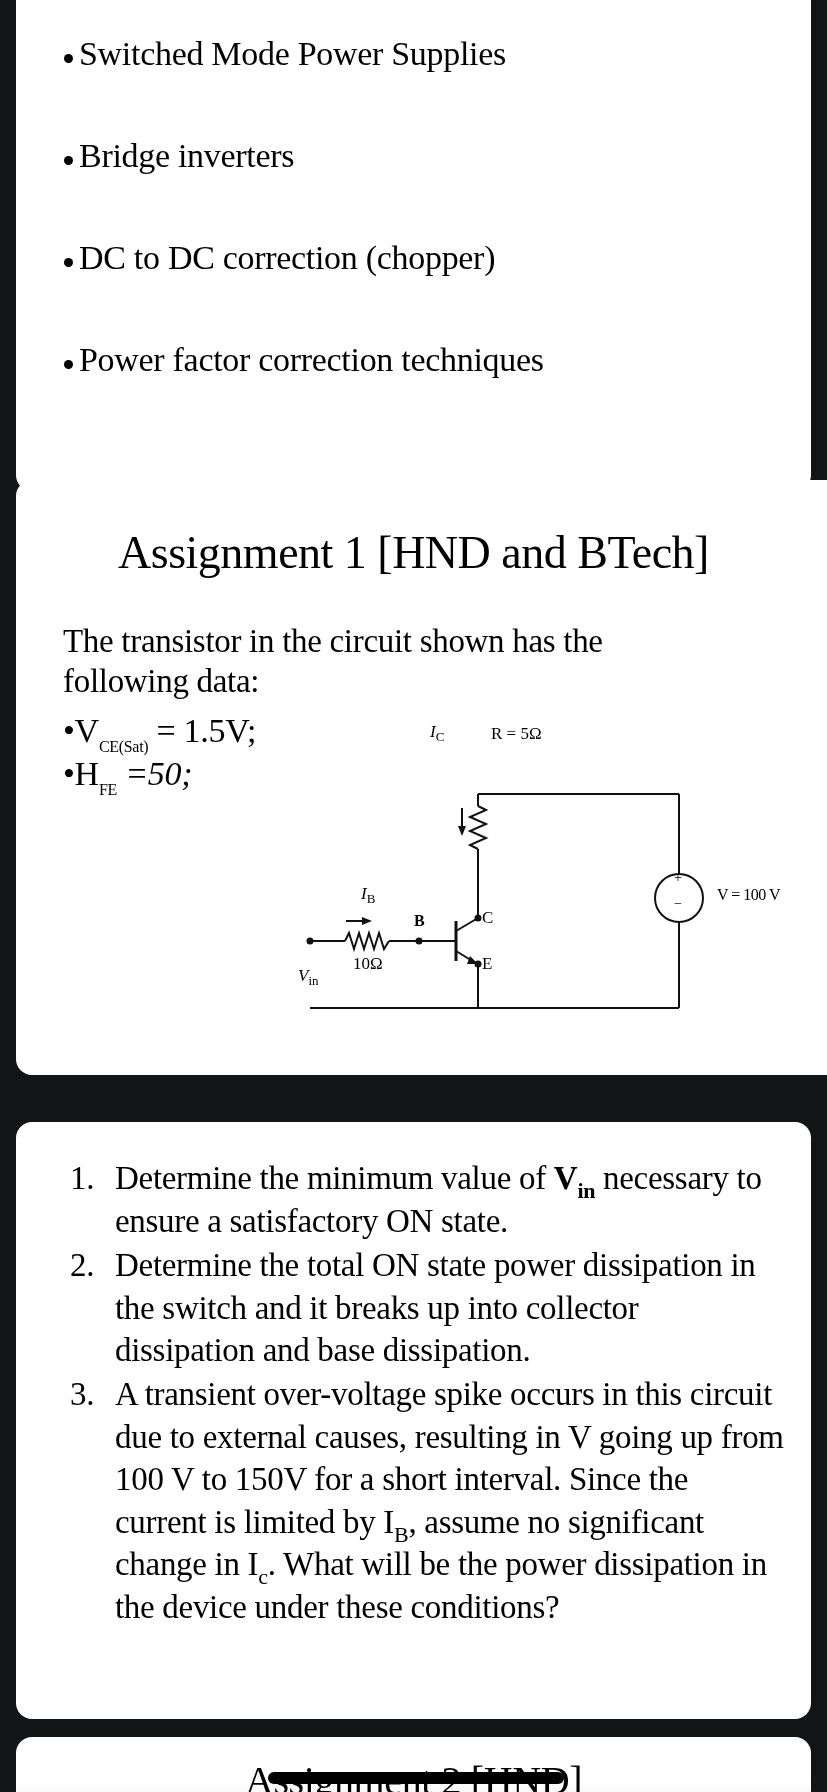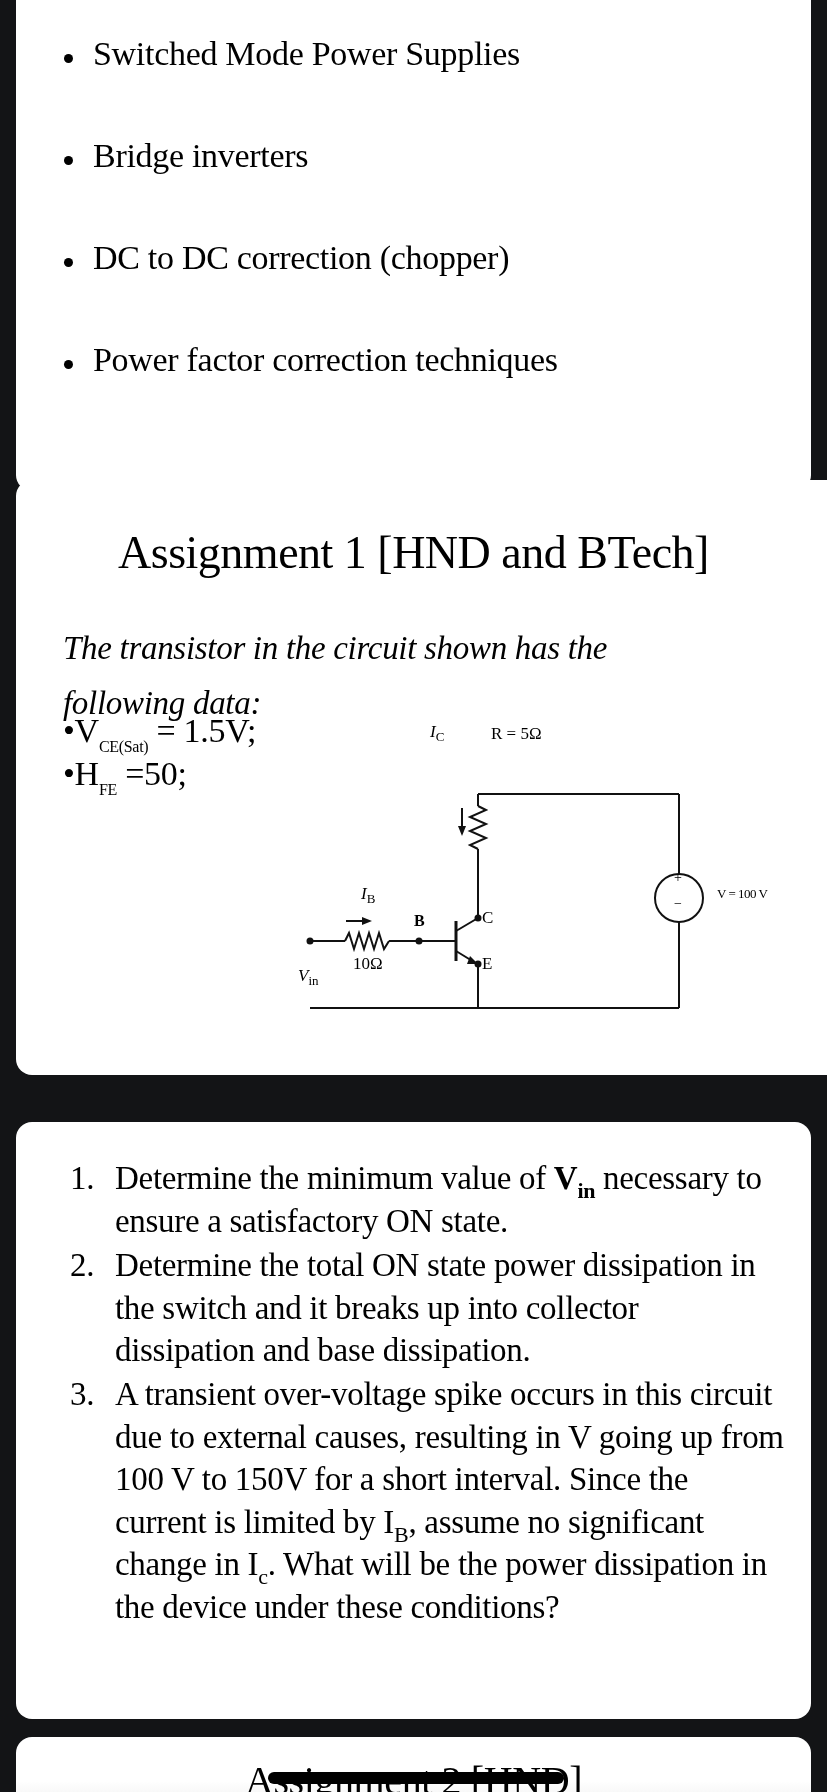--- a/index.html
+++ b/index.html
@@ -18,29 +18,29 @@
     #card1 { top: -20px; height: 511px; }
     #card2 { top: 480px; height: 595px; padding-left: 42px; }
     #card3 { top: 1122px; height: 597px; }
     #card4 { top: 1737px; height: 80px;
       background: linear-gradient(#ffffff 0%, #ffffff 55%, #e9e9e9 100%); }
 
     
     .topic { position: absolute; left: 48px; font-size: 34px; letter-spacing: -0.3px; white-space: nowrap; }
     .topic .dot { display: inline-block; width: 9px; height: 9px; border-radius: 50%; background: #000;
       position: absolute; left: 0; top: 19px; }
-    .topic .txt { position: absolute; left: 29px; top: 0; }
+    .topic .txt { position: absolute; left: 15px; top: 0; }
 
     
     .title { position: absolute; left: 0; width: 795px; text-align: center; top: 46px;
       font-size: 46px; letter-spacing: -0.5px; white-space: nowrap; }
-    .intro { position: absolute; left: 47px; top: 79px; font-size: 33px; line-height: 55px; width: 620px; letter-spacing: -0.3px; font-style: italic; }
+    .intro { position: absolute; left: 47px; top: 79px; font-size: 33px; line-height: 40px; width: 620px; letter-spacing: -0.3px; }
     .param { position: absolute; left: 47px; font-size: 34px; white-space: nowrap; letter-spacing: -0.3px; }
     .param sub { font-size: 16px; vertical-align: -10px; }
-    .param .it { }
+    .param .it { font-style: italic; }
 
     .circuit { position: absolute; left: 0; top: 0; }
     .clabel { position: absolute; font-family: Liberation Serif, serif; font-size: 17px; white-space: nowrap; }
     .clabel sub { font-size: 13px; vertical-align: -4px; }
     .clabel.it { font-style: italic; }
 
     
     .q { position: absolute; left: 0; font-size: 33px; line-height: 42.5px; letter-spacing: -0.3px; }
     .q .num { position: absolute; left: 54px; top: 0; }
     .q .body { position: absolute; left: 99px; top: 0; width: 670px; }
@@ -131,21 +131,21 @@
   <span class="clabel it" style="left:414px;top:242px"><span>I</span><sub style="font-style:normal">C</sub></span>
   <span class="clabel" style="left:475px;top:244px">R = 5Ω</span>
   <span class="clabel it" style="left:345px;top:404px"><span>I</span><sub style="font-style:normal">B</sub></span>
   <span class="clabel" style="left:398px;top:432px;font-weight:bold;font-size:16px">B</span>
   <span class="clabel" style="left:466px;top:428px">C</span>
   <span class="clabel" style="left:466px;top:474px">E</span>
   <span class="clabel" style="left:337px;top:474px">10Ω</span>
   <span class="clabel it" style="left:282px;top:486px"><span>V</span><sub style="font-style:normal">in</sub></span>
   <span class="clabel" style="left:658px;top:390px;font-size:14px">+</span>
   <span class="clabel" style="left:658px;top:416px;font-size:14px">−</span>
-  <span class="clabel" style="left:701px;top:406px;font-size:13px;letter-spacing:-0.5px">V = 100 V</span>
+  <span class="clabel" style="left:701px;top:406px;font-size:16px;letter-spacing:-0.5px">V = 100 V</span>
 </div>
 
 <div class="card" id="card3">
   <div class="q" style="top:35px">
     <span class="num">1.</span>
     <span class="body"><span>Determine the minimum value of </span><b>V</b><sub><b>in</b></sub><span> necessary to ensure a satisfactory ON state.</span></span>
   </div>
   <div class="q" style="top:122px">
     <span class="num">2.</span>
     <span class="body">Determine the total ON state power dissipation in the switch and it breaks up into collector dissipation and base dissipation.</span>

